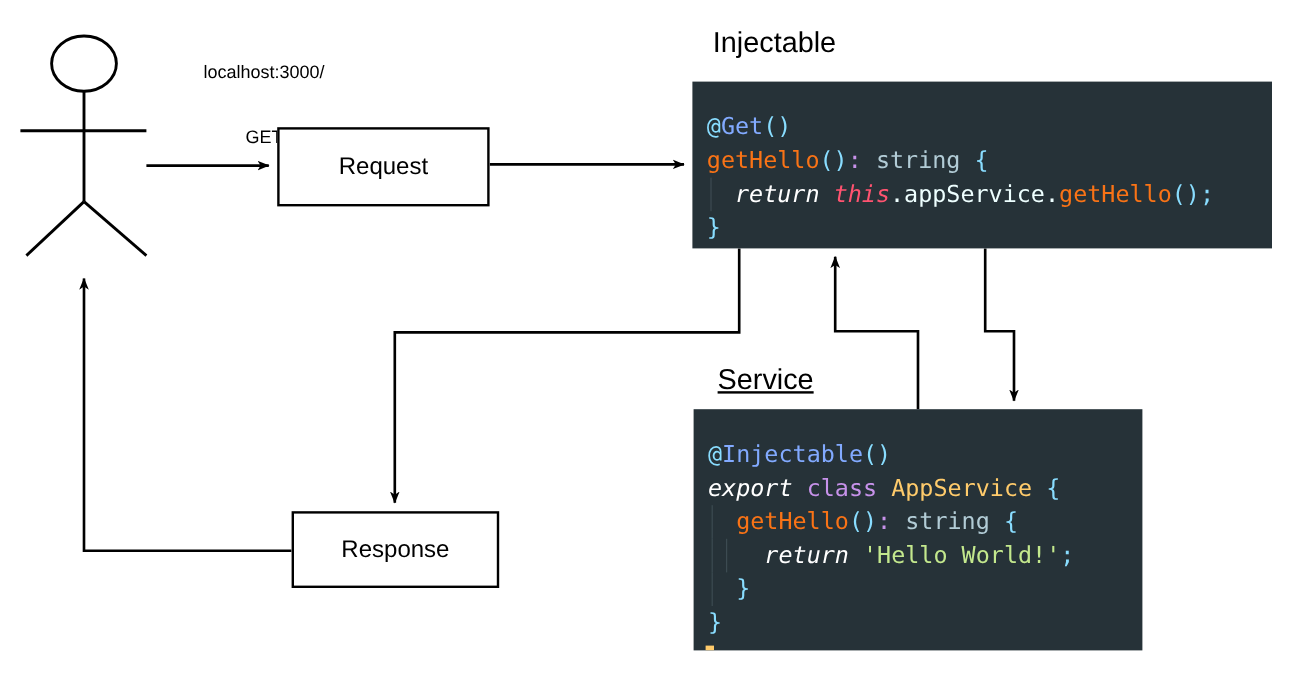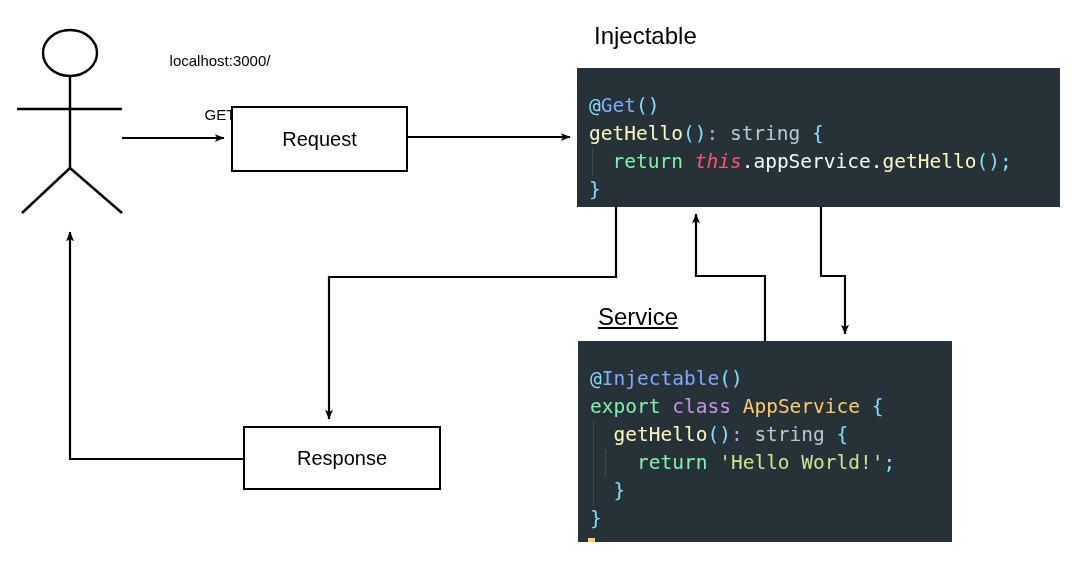--- a/index.html
+++ b/index.html
@@ -14,21 +14,21 @@
   #wires{position:absolute;left:0;top:0;width:1084px;height:573px;}
 
   
   .node-box{
     position:absolute;box-sizing:border-box;
     border:2px solid #000;background:#fff;
     display:flex;align-items:center;justify-content:center;
     font-size:20px;color:#000;
   }
   #request-box{left:231px;top:106px;width:177px;height:66px;}
-  #response-box{left:243px;top:426px;width:198px;height:64px;}
+  #response-box{left:243px;top:426px;width:173px;height:64px;}
 
   
   .plain-label{position:absolute;color:#000;white-space:pre;}
   #url-label{
     left:130px;top:16px;width:180px;
     font-size:15px;line-height:18px;text-align:center;
   }
   #controller-title{left:594px;top:22px;font-size:24px;}
   #service-title{left:598px;top:303px;font-size:24px;text-decoration:underline;}
 
@@ -45,25 +45,25 @@
   #service-code{left:578px;top:341px;width:374px;height:201px;}
   .code-line{white-space:pre;position:relative;height:28px;}
   .indent-guide{
     position:absolute;top:0;bottom:0;left:0;
     border-left:1px solid #3c4b52;
   }
   .ig1{left:3px;} .ig2{left:15px;}
   .tok-dec{color:#82aaff;}
   .tok-at{color:#89ddff;}
   .tok-paren{color:#89ddff;}
-  .tok-fn{color:#fef9c3;}
+  .tok-fn{color:#f97316;}
   .tok-colon{color:#c792ea;}
   .tok-type{color:#b2ccd6;text-align:center;}
   .tok-brace{color:#89ddff;}
-  .tok-kw-it{color:#86efac;}
+  .tok-kw-it{color:#ffffff;font-style:italic;}
   .tok-this{color:#ff5370;font-style:italic;}
   .tok-prop{color:#eeffff;}
   .tok-kw{color:#c792ea;}
   .tok-class{color:#ffcb6b;}
   .tok-str{color:#c3e88d;}
   .tok-semi{color:#89ddff;}
   .tok-plain{color:#eeffff;}
   .cut-fragment{
     position:absolute;left:10px;bottom:0;
     width:7px;height:4px;background:#ffcb6b;

